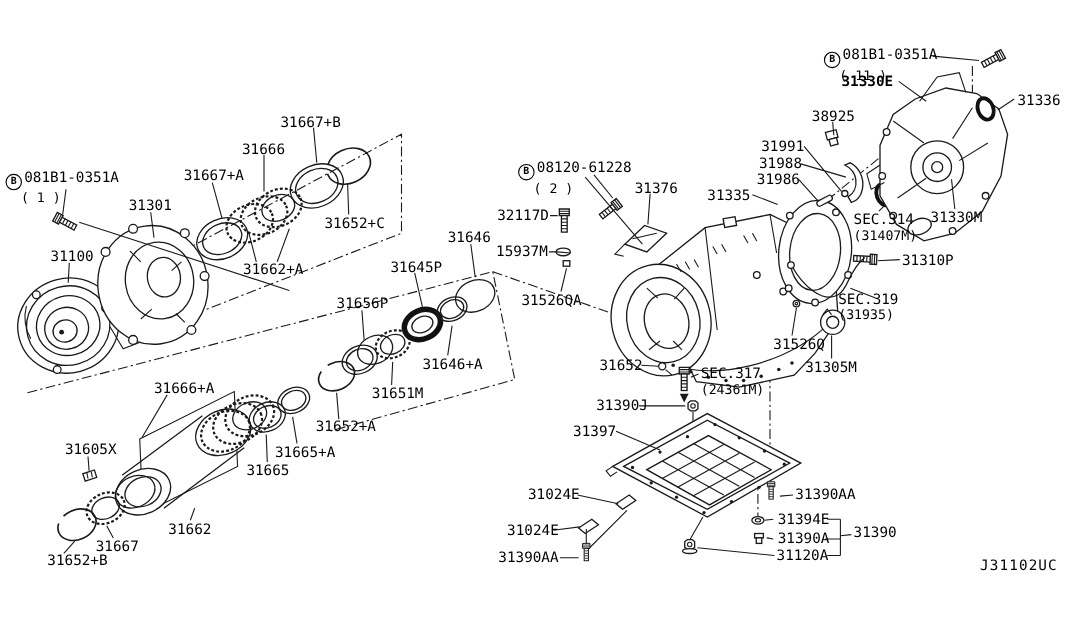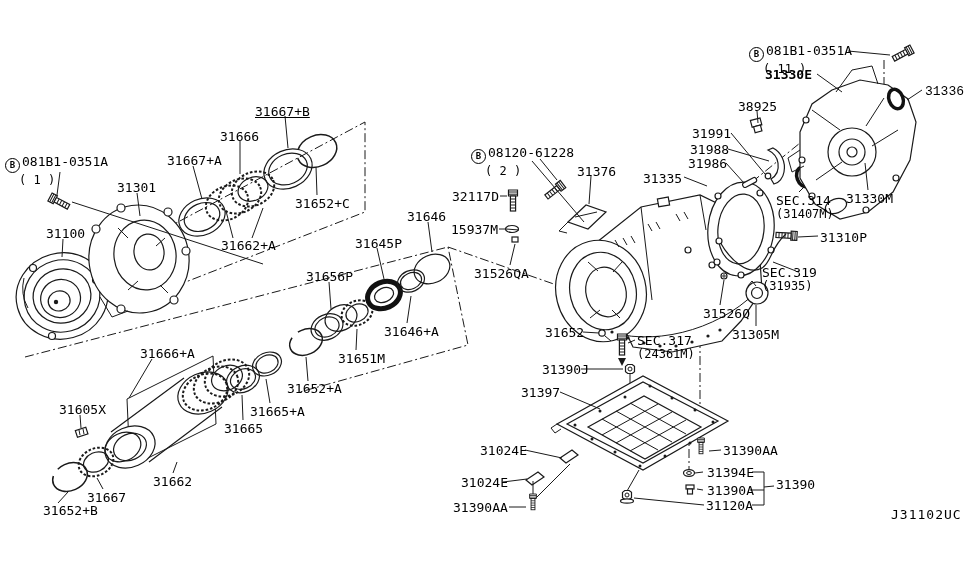--- a/index.html
+++ b/index.html
@@ -267,21 +267,21 @@
       M704,505 L634,498 M752,505 L764,505 M764,472 L764,505 M764,487 L774,486"></path>
   </g>
 </svg>
 
 <div id="labels-layer">
       <div class="part-label" style="left: 5px; top: 155px;"><span class="circle-b">B</span><span>081B1-0351A</span><div class="sub ind">( 1 )</div></div>
       <div class="part-label" style="left: 117px; top: 181px;"><span>31301</span></div>
       <div class="part-label" style="left: 46px; top: 227px;"><span>31100</span></div>
       <div class="part-label" style="left: 167px; top: 154px;"><span>31667+A</span></div>
       <div class="part-label" style="left: 220px; top: 130px;"><span>31666</span></div>
-      <div class="part-label" style="left: 255px; top: 105px; text-decoration: underline;"><span>31667+B</span></div>
+      <div class="part-label" style="left: 255px; top: 105px;"><span>31667+B</span></div>
       <div class="part-label" style="left: 295px; top: 197px;"><span>31652+C</span></div>
       <div class="part-label" style="left: 221px; top: 239px;"><span>31662+A</span></div>
       <div class="part-label" style="left: 407px; top: 210px;"><span>31646</span></div>
       <div class="part-label" style="left: 355px; top: 237px;"><span>31645P</span></div>
       <div class="part-label" style="left: 306px; top: 270px;"><span>31656P</span></div>
       <div class="part-label" style="left: 384px; top: 325px;"><span>31646+A</span></div>
       <div class="part-label" style="left: 338px; top: 352px;"><span>31651M</span></div>
       <div class="part-label" style="left: 140px; top: 347px;"><span>31666+A</span></div>
       <div class="part-label" style="left: 287px; top: 382px;"><span>31652+A</span></div>
       <div class="part-label" style="left: 250px; top: 405px;"><span>31665+A</span></div>
@@ -291,21 +291,21 @@
       <div class="part-label" style="left: 87px; top: 491px;"><span>31667</span></div>
       <div class="part-label" style="left: 43px; top: 504px;"><span>31652+B</span></div>
       <div class="part-label" style="left: 471px; top: 146px;"><span class="circle-b">B</span><span>08120-61228</span><div class="sub ind">( 2 )</div></div>
       <div class="part-label" style="left: 452px; top: 190px;"><span>32117D</span></div>
       <div class="part-label" style="left: 451px; top: 223px;"><span>15937M</span></div>
       <div class="part-label" style="left: 474px; top: 267px;"><span>31526QA</span></div>
       <div class="part-label" style="left: 577px; top: 165px;"><span>31376</span></div>
       <div class="part-label" style="left: 643px; top: 172px;"><span>31335</span></div>
       <div class="part-label" style="left: 749px; top: 44px;"><span class="circle-b">B</span><span>081B1-0351A</span><div class="sub ind">( 11 )</div></div>
       <div class="part-label" style="left: 765px; top: 68px; font-weight: bold;"><span>31330E</span></div>
-      <div class="part-label" style="left: 925px; top: 85px; font-family: Liberation Mono, monospace;"><span>31336</span></div>
+      <div class="part-label" style="left: 925px; top: 85px;"><span>31336</span></div>
       <div class="part-label" style="left: 738px; top: 100px;"><span>38925</span></div>
       <div class="part-label" style="left: 692px; top: 127px;"><span>31991</span></div>
       <div class="part-label" style="left: 690px; top: 143px;"><span>31988</span></div>
       <div class="part-label" style="left: 688px; top: 157px;"><span>31986</span></div>
       <div class="part-label" style="left: 776px; top: 194px;"><span>SEC.314</span><div class="sub">(31407M)</div></div>
       <div class="part-label" style="left: 846px; top: 192px;"><span>31330M</span></div>
       <div class="part-label" style="left: 820px; top: 231px;"><span>31310P</span></div>
       <div class="part-label" style="left: 762px; top: 266px;"><span>SEC.319</span><div class="sub">(31935)</div></div>
       <div class="part-label" style="left: 703px; top: 307px;"><span>31526Q</span></div>
       <div class="part-label" style="left: 732px; top: 328px;"><span>31305M</span></div>

